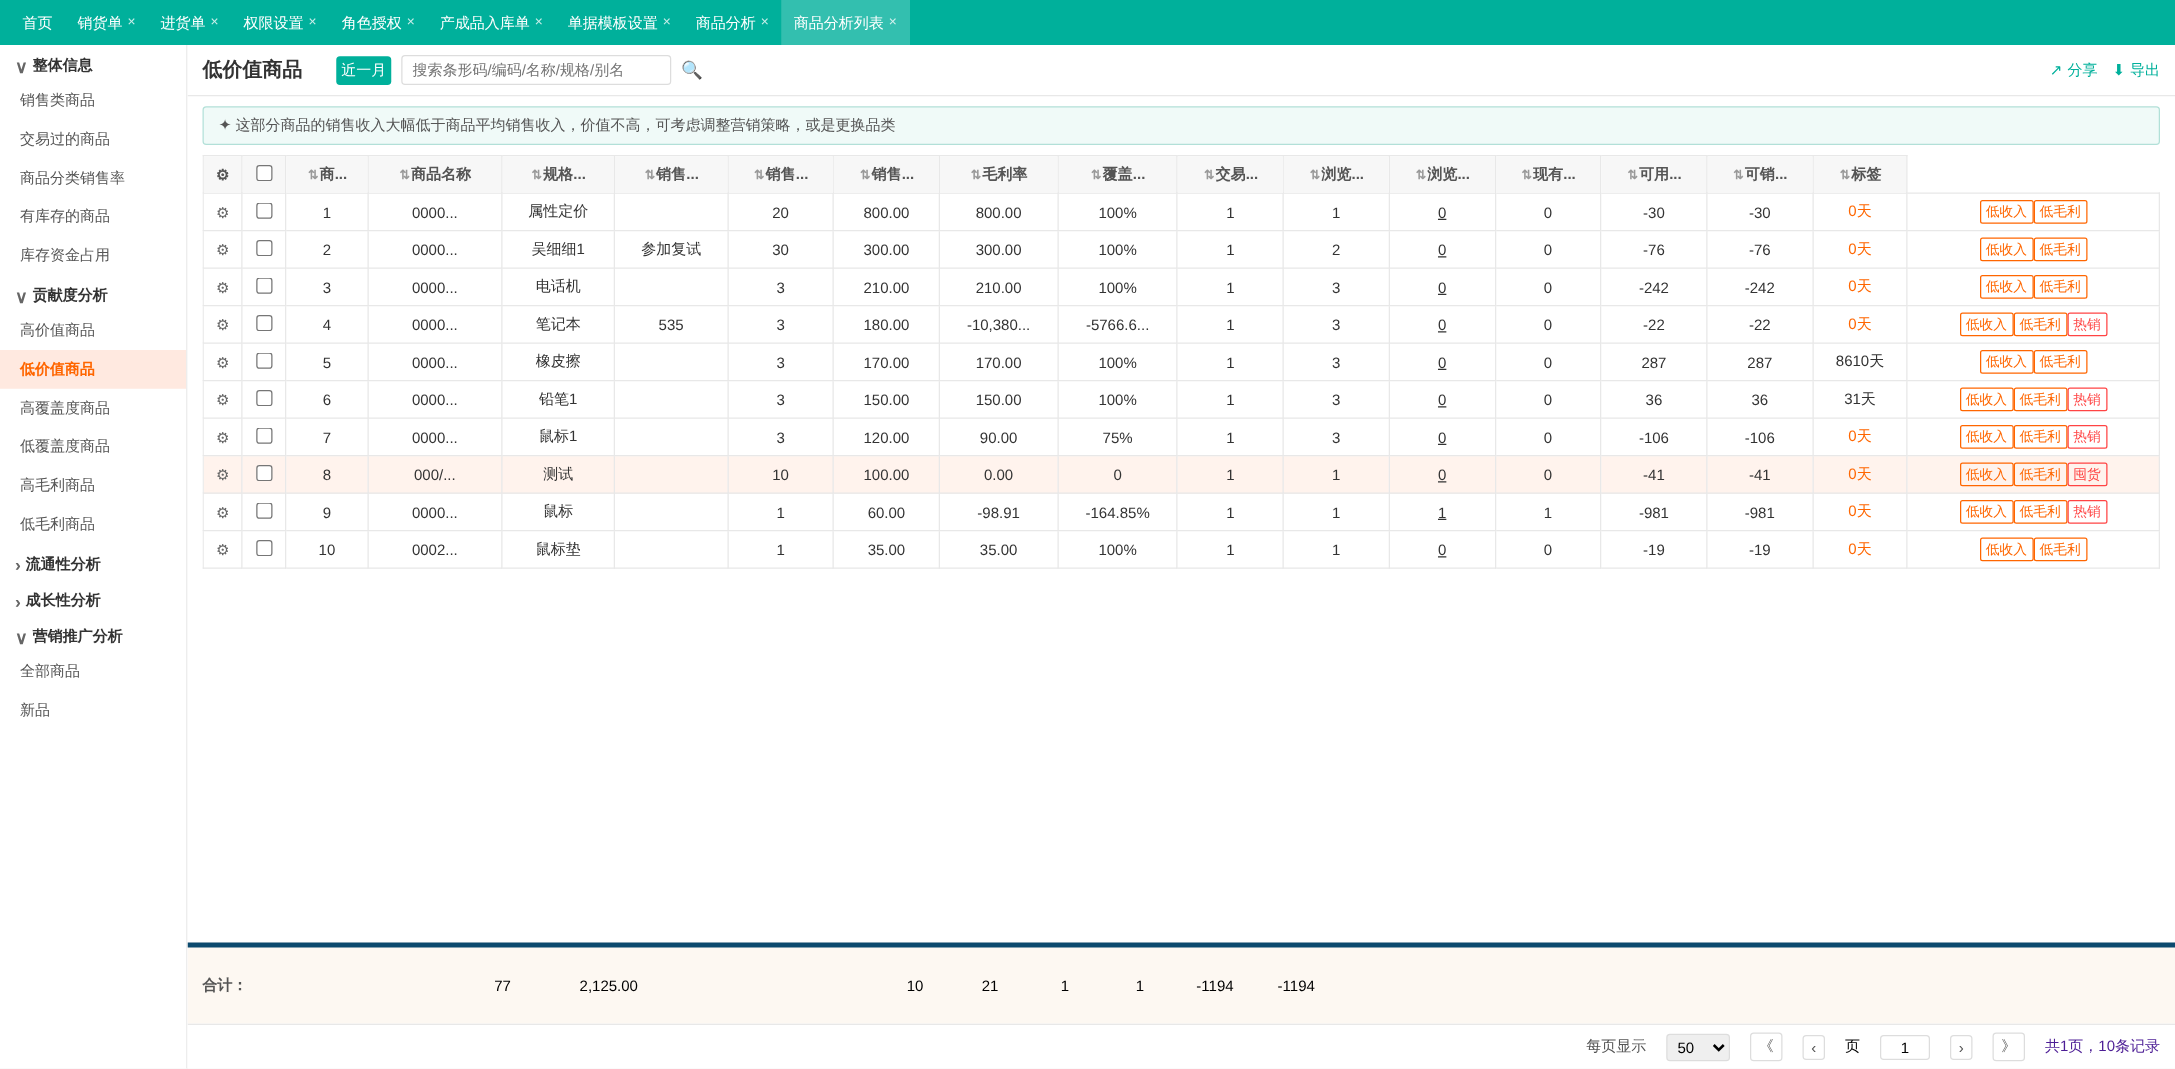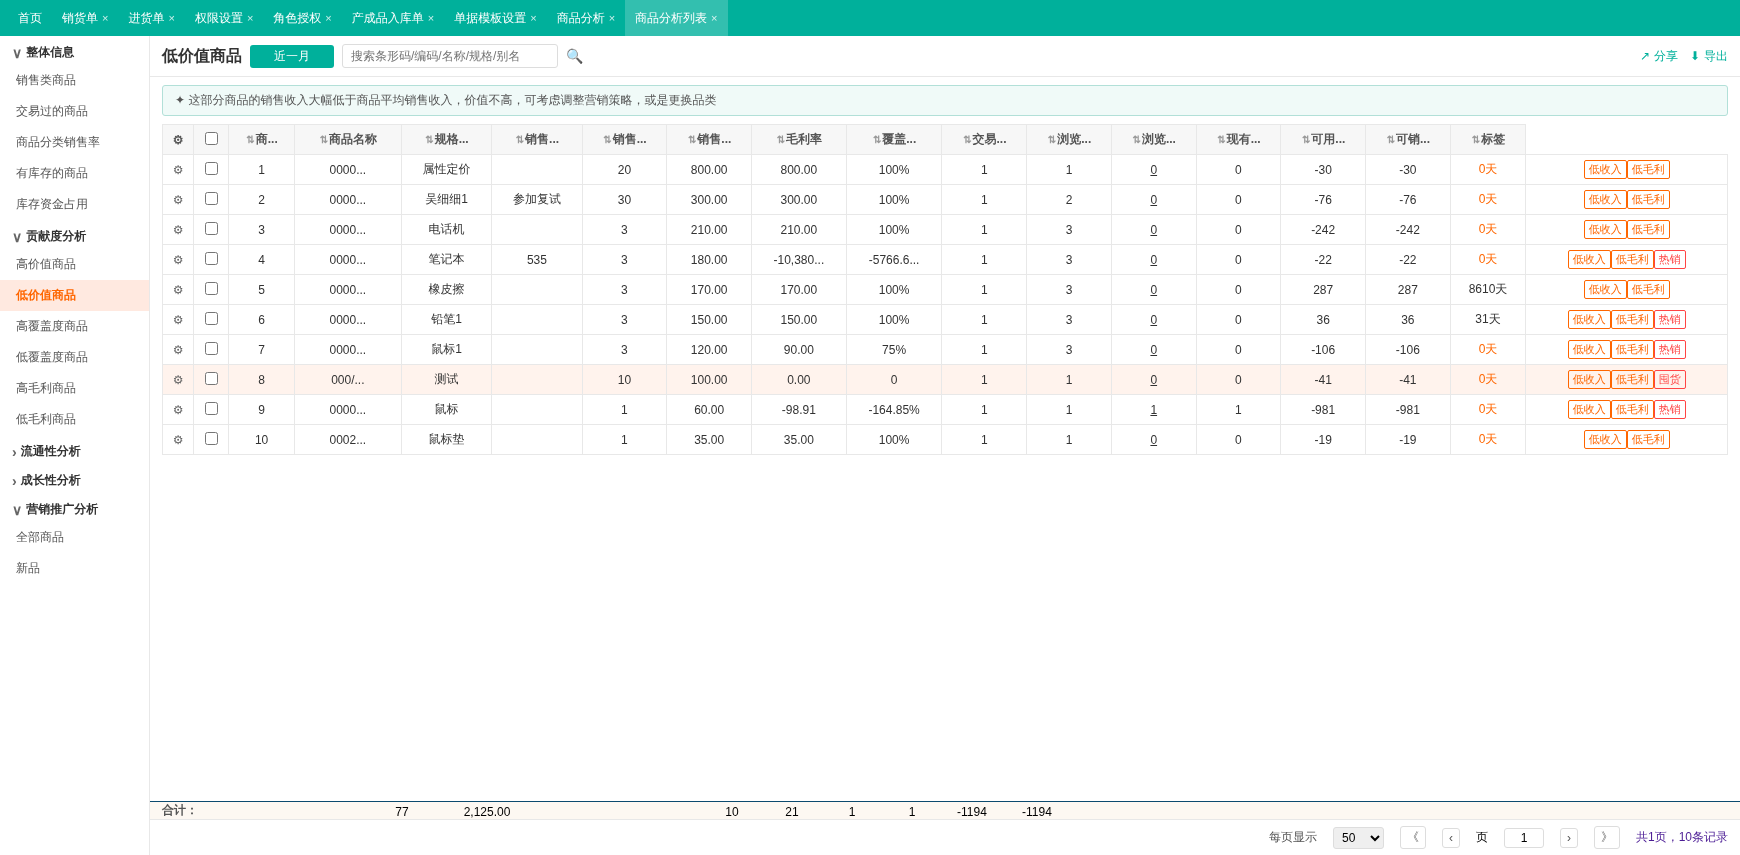--- a/index.html
+++ b/index.html
@@ -86,23 +86,24 @@
     .page-title {
       font-size: 16px;
       font-weight: bold;
       color: #333;
     }
     .time-filter-btn {
       background: #00b09b;
       color: #fff;
       border: none;
       border-radius: 3px;
-      padding: 3px 24px;
+      padding: 3px 4px;
       cursor: pointer;
       font-size: 12px;
+      margin-left: 19px;
     }
     .search-input {
       border: 1px solid #ddd;
       border-radius: 3px;
       padding: 4px 8px;
       width: 216px;
       outline: none;
       color: #999;
     }
     .search-icon {
@@ -178,23 +179,23 @@
     .tag-red { color: #ff4444; border: 1px solid #ff4444; }
     .underline { text-decoration: underline; cursor: pointer; }
     .days-orange { color: #ff6600; }
 
     
     .settings-col { color: #666; cursor: pointer; }
 
     
     .footer-bar {
       display: flex;
-      align-items: flex-end;
-      border-top: 1px solid #0c4a6e;
-      padding: 0 12px;
+      align-items: center;
+      border-top: 4px solid #0c4a6e;
+      padding: 22px 12px;
       background: #fdf8f2;
       flex-shrink: 0;
       gap: 0;
     }
     .footer-label {
       color: #555;
       font-weight: bold;
       width: 200px;
       flex-shrink: 0;
     }

